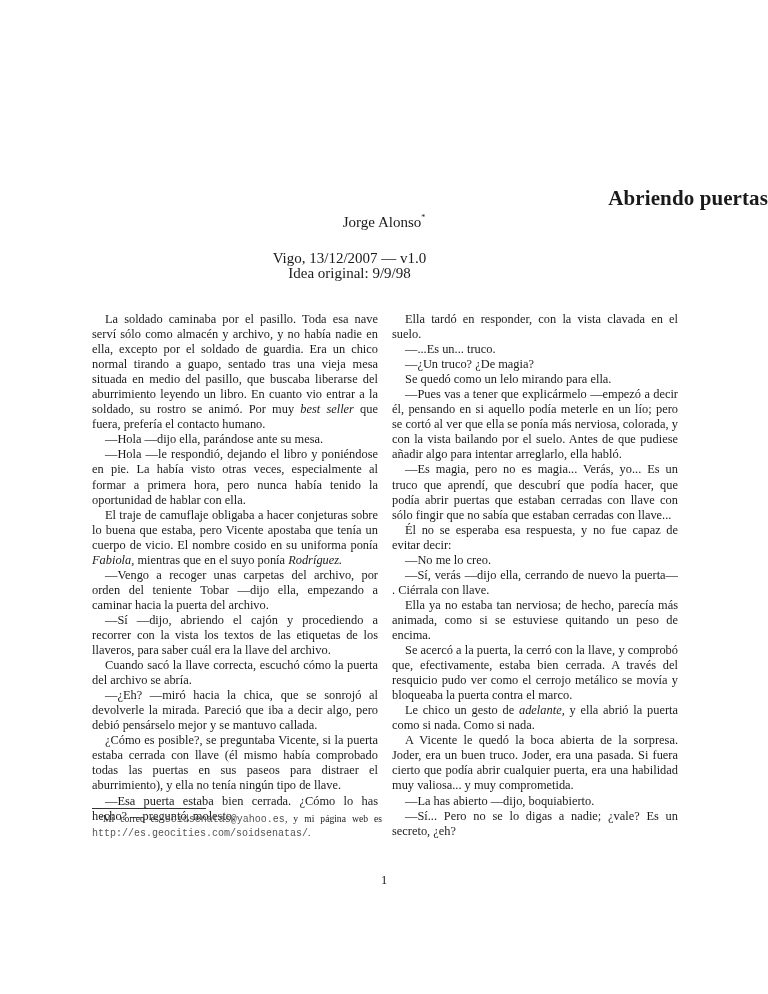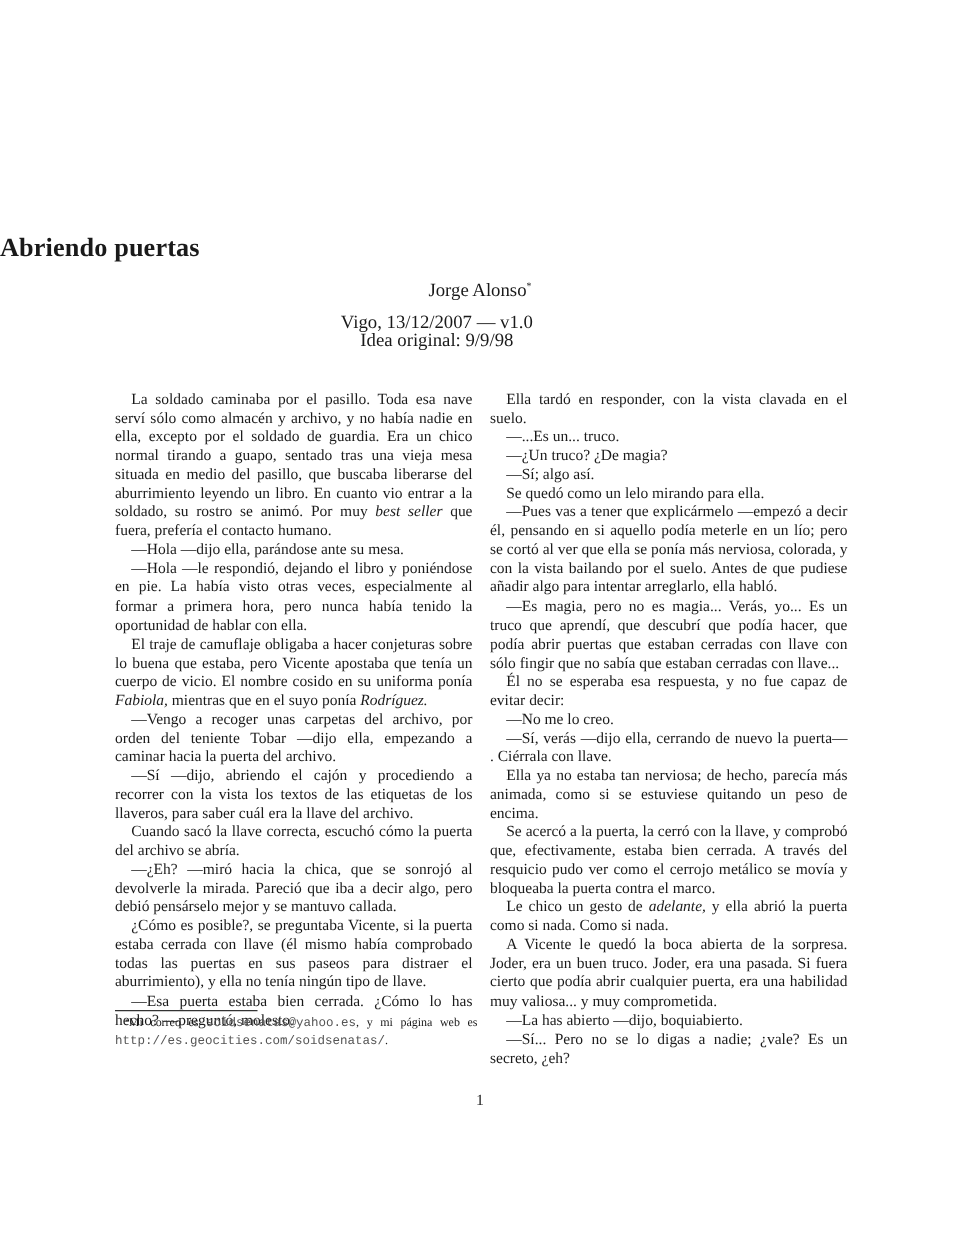--- a/index.html
+++ b/index.html
@@ -3,24 +3,24 @@
 <meta charset="utf-8">
 <style>
   html, body { margin: 0; padding: 0; background: #ffffff; }
   body {
     width: 768px; height: 994px; position: relative; overflow: hidden;
     font-family: "Liberation Serif", "DejaVu Serif", serif;
     color: #1a1a1a;
   }
   .title {
     position: absolute; left: 0; width: 768px; top: 186px;
-    text-align: left; font-weight: bold; font-size: 21px; letter-spacing: 0.1px;
+    text-align: right; font-weight: bold; font-size: 21px; letter-spacing: 0.1px;
   }
   .author {
-    position: absolute; left: 0; width: 768px; top: 225px;
+    position: absolute; left: 0; width: 768px; top: 214px;
     text-align: center; font-size: 15px;
   }
   .author sup { font-size: 8px; vertical-align: top; position: relative; top: -1px; }
   .dateline {
     position: absolute; left: 0; width: 699px; top: 251px;
     text-align: center; font-size: 15px; line-height: 15px;
   }
   .col {
     position: absolute; top: 312px; width: 286px;
     font-size: 12.4px; line-height: 15.05px; text-align: justify;
@@ -68,21 +68,20 @@
   <p>—Esa puerta estaba bien cerrada. ¿Cómo lo has hecho? —preguntó, molesto.</p>
 </div>
 
 <div class="fn-rule"></div>
 <div class="footnote"><sup class="fnmark">*</sup><span>Mi correo es </span><span class="mono">soidsenatas@yahoo.es</span><span>, y mi página web es </span><span class="mono">http://es.geocities.com/soidsenatas/</span><span>.</span></div>
 
 <div class="col right">
   <p>Ella tardó en responder, con la vista clavada en el suelo.</p>
   <p>—...Es un... truco.</p>
   <p>—¿Un truco? ¿De magia?</p>
-  <p>—Sí; algo así.</p>
   <p>Se quedó como un lelo mirando para ella.</p>
   <p>—Pues vas a tener que explicármelo —empezó a decir él, pensando en si aquello podía meterle en un lío; pero se cortó al ver que ella se ponía más nerviosa, colorada, y con la vista bailando por el suelo. Antes de que pudiese añadir algo para intentar arreglarlo, ella habló.</p>
   <p>—Es magia, pero no es magia... Verás, yo... Es un truco que aprendí, que descubrí que podía hacer, que podía abrir puertas que estaban cerradas con llave con sólo fingir que no sabía que estaban cerradas con llave...</p>
   <p>Él no se esperaba esa respuesta, y no fue capaz de evitar decir:</p>
   <p>—No me lo creo.</p>
   <p>—Sí, verás —dijo ella, cerrando de nuevo la puerta— . Ciérrala con llave.</p>
   <p>Ella ya no estaba tan nerviosa; de hecho, parecía más animada, como si se estuviese quitando un peso de encima.</p>
   <p>Se acercó a la puerta, la cerró con la llave, y comprobó que, efectivamente, estaba bien cerrada. A través del resquicio pudo ver como el cerrojo metálico se movía y bloqueaba la puerta contra el marco.</p>
   <p><span>Le chico un gesto de </span><em>adelante,</em><span> y ella abrió la puerta como si nada. Como si nada.</span></p>
   <p>A Vicente le quedó la boca abierta de la sorpresa. Joder, era un buen truco. Joder, era una pasada. Si fuera cierto que podía abrir cualquier puerta, era una habilidad muy valiosa... y muy comprometida.</p>

